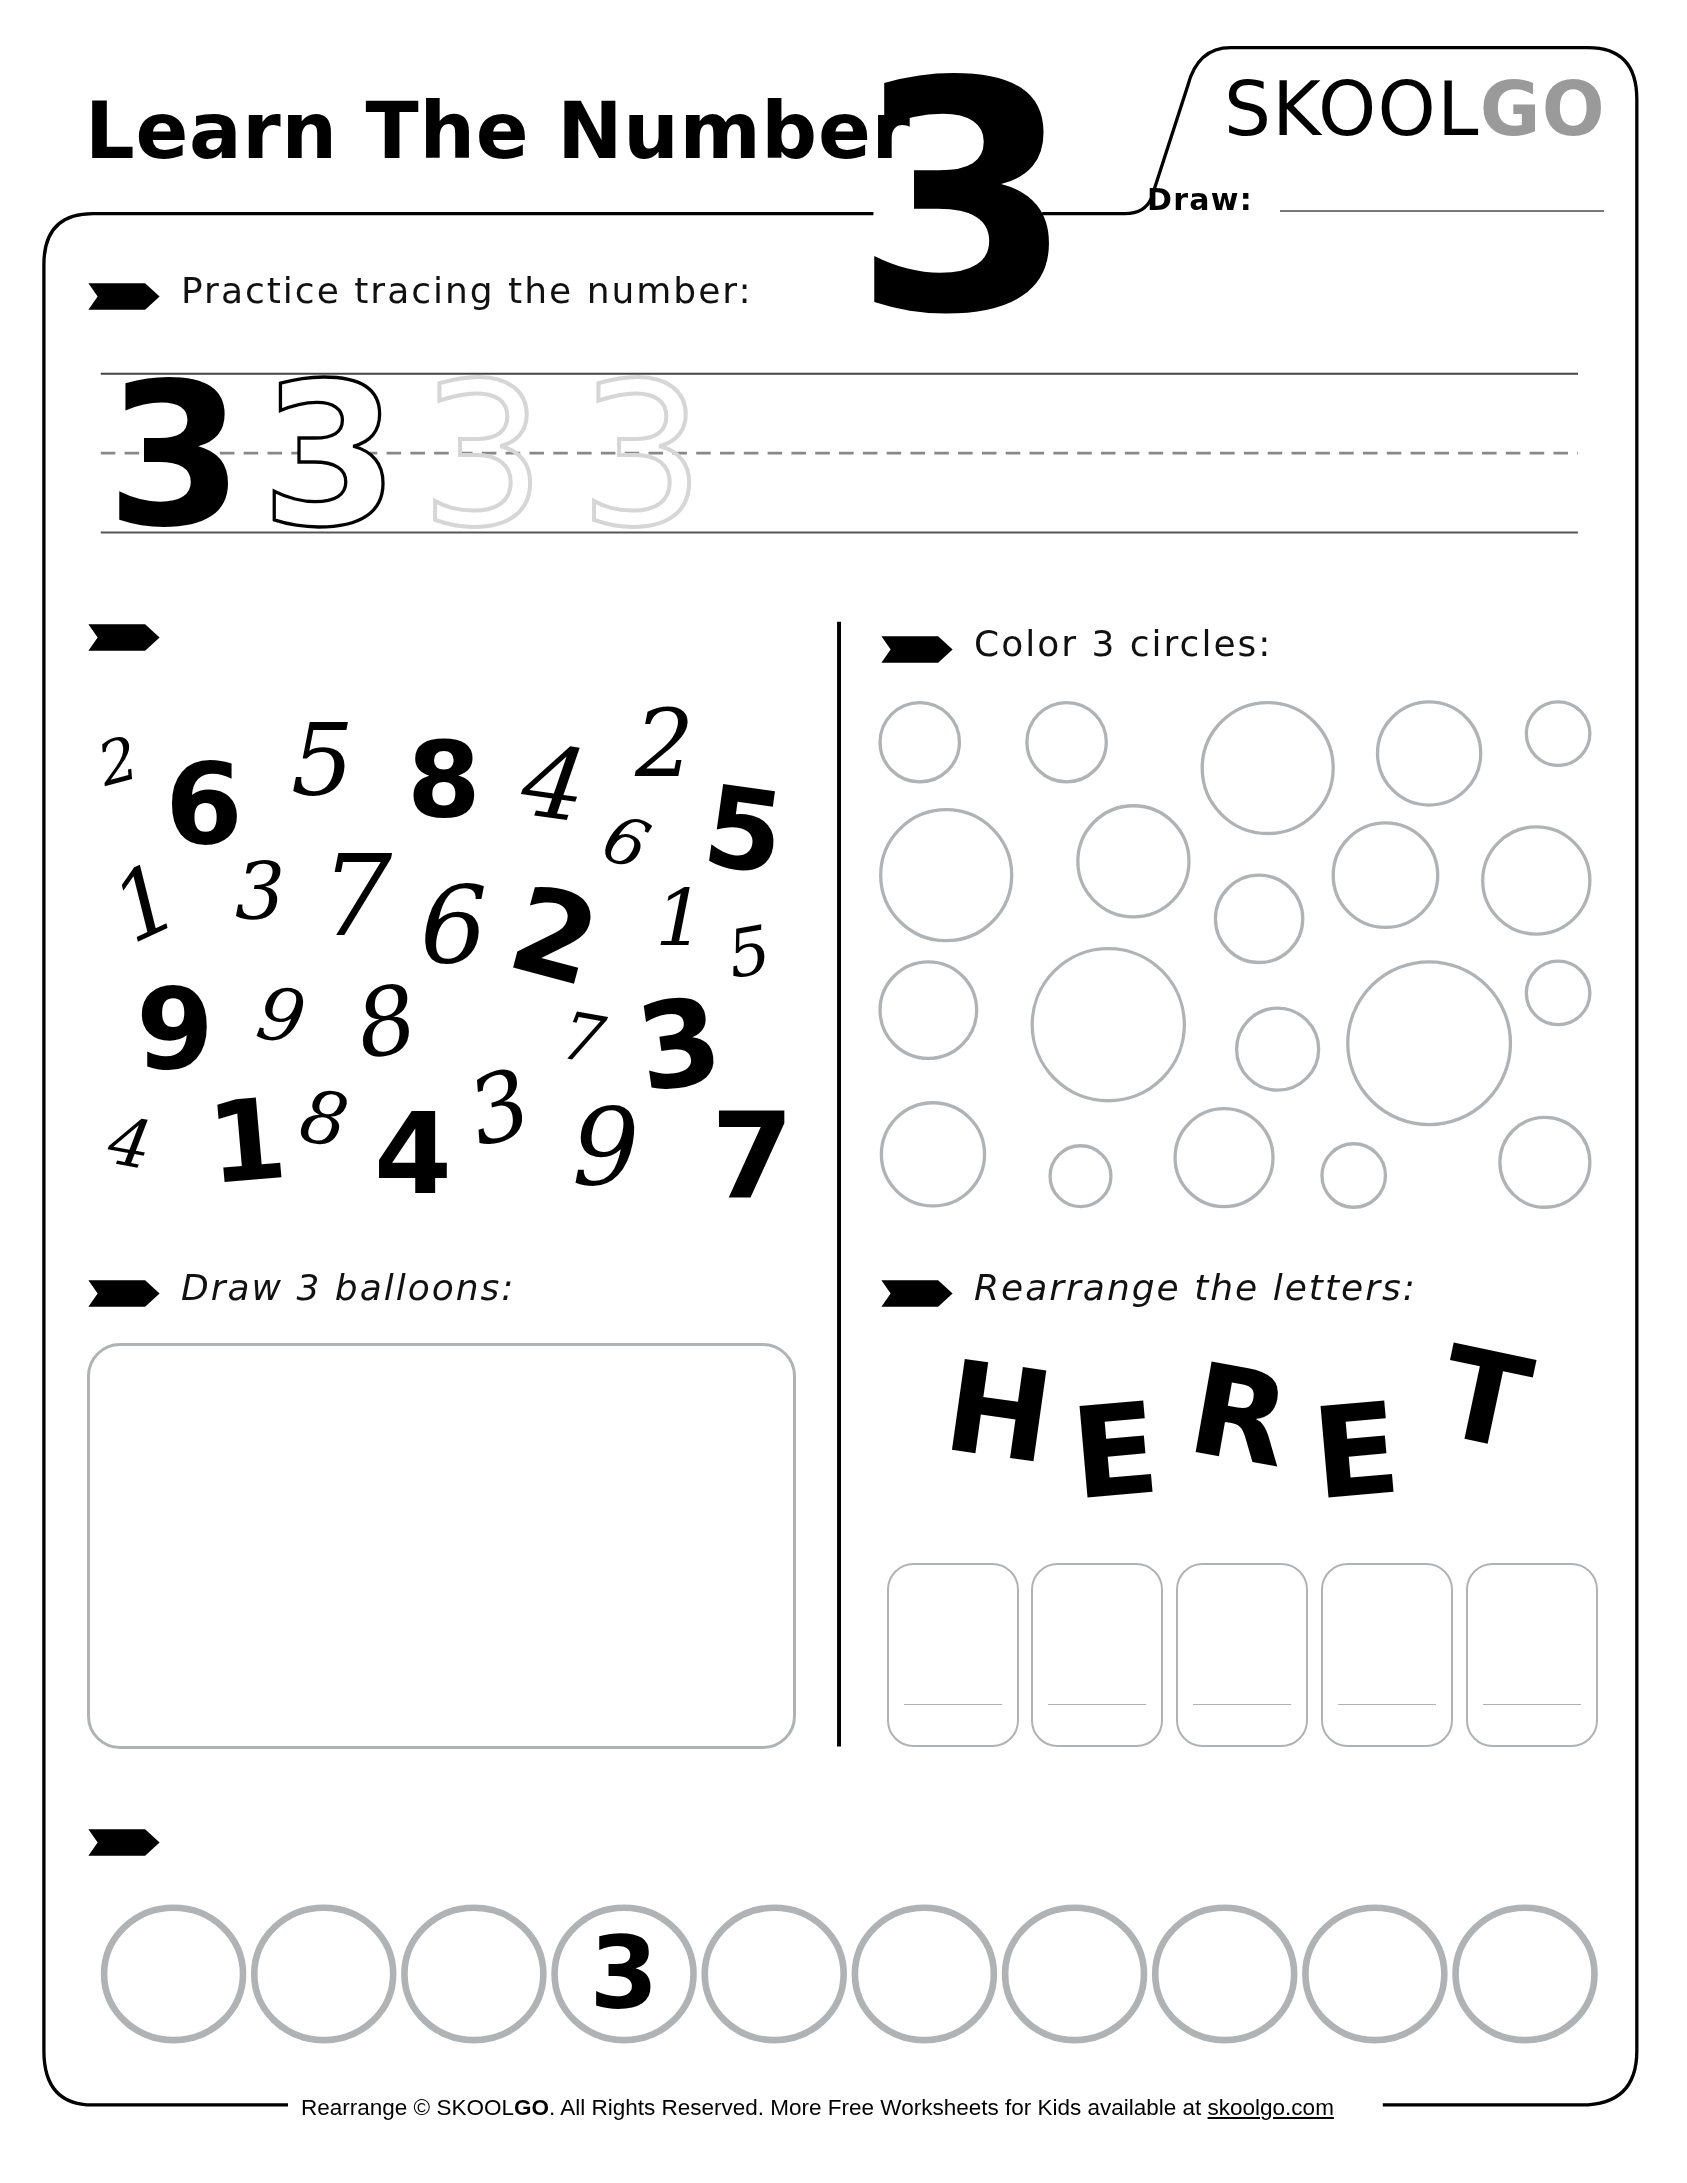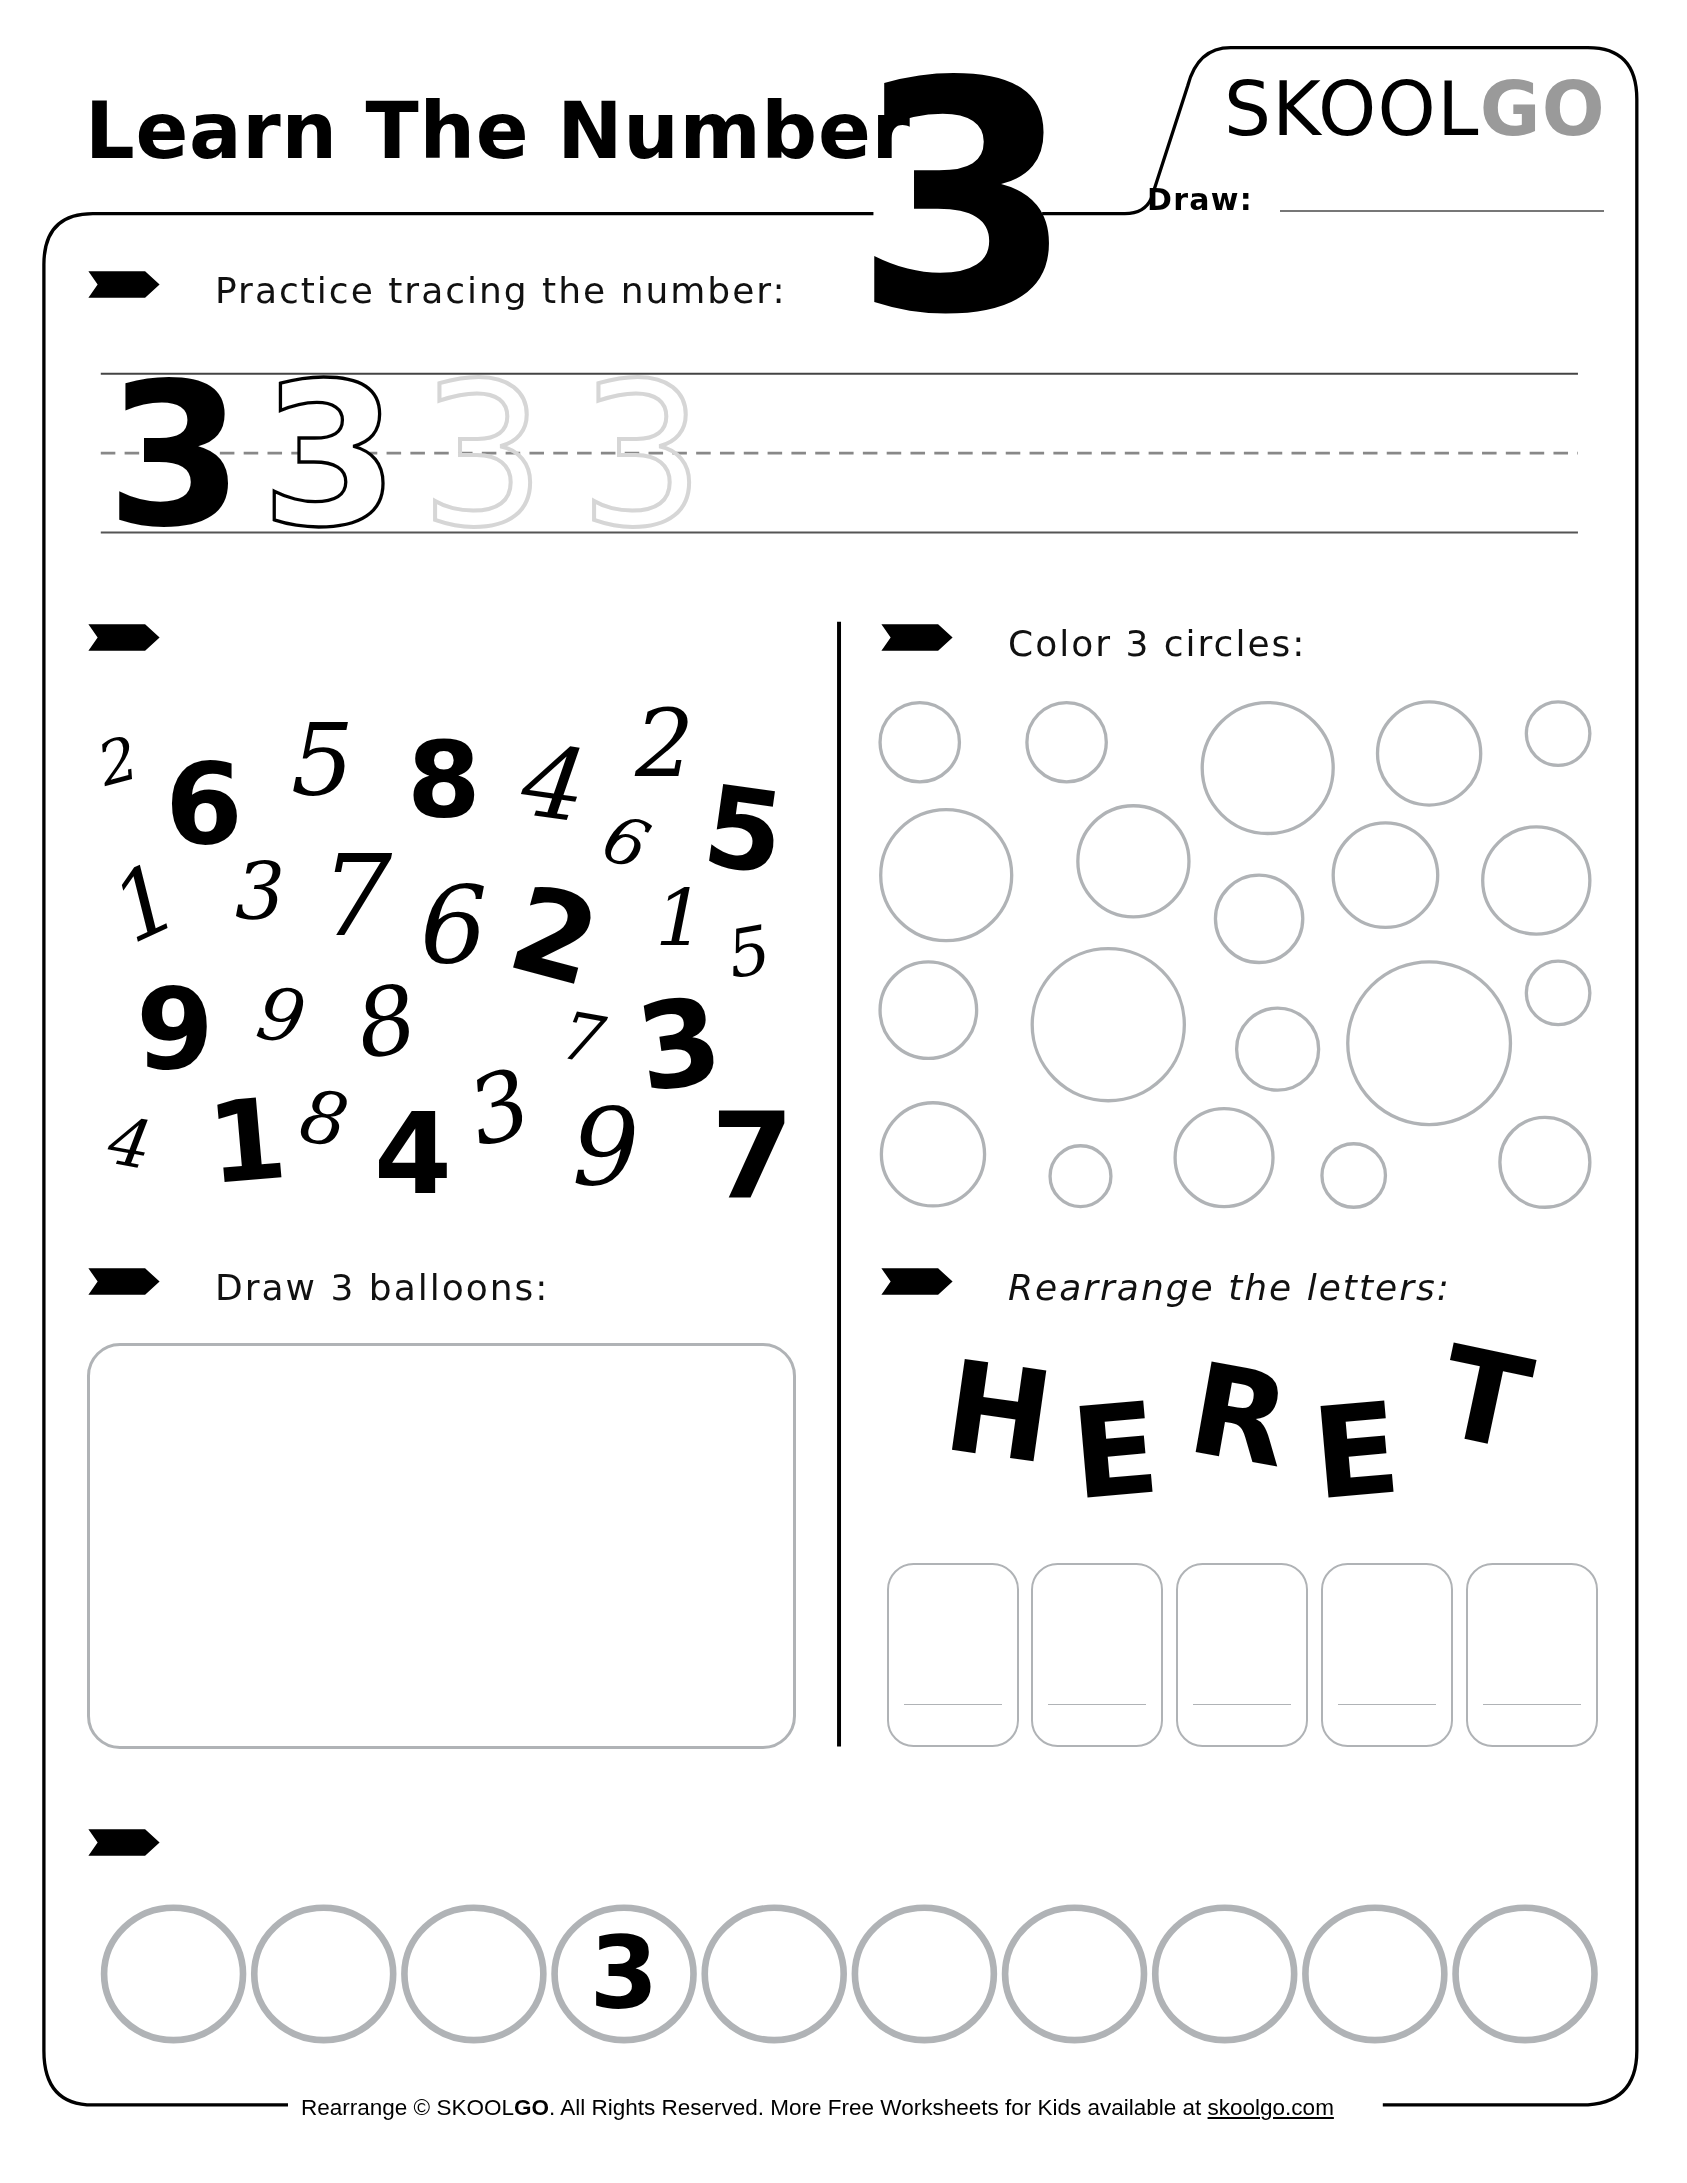--- a/index.html
+++ b/index.html
@@ -5,21 +5,21 @@
   html,body{margin:0;padding:0;background:#fff;}
   body{width:1688px;height:2183px;position:relative;overflow:hidden;font-family:"DejaVu Sans",sans-serif;color:#000;}
   .abs{position:absolute;}
   #frame{position:absolute;left:0;top:0;width:1688px;height:2183px;}
   .title{left:85px;top:86px;font-size:78px;font-weight:bold;letter-spacing:0.7px;white-space:nowrap;}
   .bignum{left:853px;top:40px;font-size:318px;font-weight:bold;line-height:1;width:198px;text-align:center;}
   .logo{left:1224px;top:66px;font-size:74px;letter-spacing:1.3px;white-space:nowrap;font-weight:normal;text-align:center;}
   .logo .go{color:#9a9a9a;font-weight:bold;}
   .name-label{left:1147px;top:182px;font-size:30px;font-weight:bold;letter-spacing:1.3px;}
   .name-line{left:1280px;top:210px;width:324px;height:0;border-top:2px solid #777;}
-  .sec{display:flex;align-items:flex-start;white-space:nowrap;gap:34px;}
+  .sec{display:flex;align-items:flex-end;white-space:nowrap;}
   .sec .flag{width:74px;height:29px;margin-right:20px;}
   .sec .lbl{font-size:36px;font-weight:normal;letter-spacing:2px;color:#111;}
   .letter-box{border:2.6px solid #b0b3b6;border-radius:26.5px;box-sizing:border-box;}
   .letter-box .ul{position:absolute;left:14.6px;right:14.6px;bottom:40px;border-top:1.3px solid #b0b3b6;}
   .draw-box{border:3.3px solid #b0b3b6;border-radius:33px;box-sizing:border-box;}
   .footer{left:301px;top:2095px;font-size:22.5px;white-space:nowrap;font-family:"Liberation Sans",sans-serif;}
   .footer b{font-weight:bold;}
   .footer u{text-decoration:underline;}
   .scat{position:absolute;line-height:1;}
 </style>
@@ -112,21 +112,21 @@
     <circle cx="1931" cy="1586" r="62" fill="none" stroke="#b0b3b6" stroke-width="5"></circle>
     <circle cx="2160" cy="1577" r="123" fill="none" stroke="#b0b3b6" stroke-width="5"></circle>
     <circle cx="2355" cy="1501" r="48" fill="none" stroke="#b0b3b6" stroke-width="5"></circle>
     <circle cx="1410" cy="1745" r="78" fill="none" stroke="#b0b3b6" stroke-width="5"></circle>
     <circle cx="1633" cy="1778" r="46" fill="none" stroke="#b0b3b6" stroke-width="5"></circle>
     <circle cx="1850" cy="1750" r="74" fill="none" stroke="#b0b3b6" stroke-width="5"></circle>
     <circle cx="2046" cy="1777" r="48" fill="none" stroke="#b0b3b6" stroke-width="5"></circle>
     <circle cx="2335" cy="1757" r="68" fill="none" stroke="#b0b3b6" stroke-width="5"></circle>
   </svg>
 
-<div class="abs sec" style="left:87px;top:1267px;">
+<div class="abs sec" style="left:87px;top:1267px;font-style:italic;">
   <svg class="flag" viewBox="0 0 112 44">
       <path d="M2 2 H88 L110 22 L88 42 H2 L16 22 Z" fill="#000"></path>
     </svg>
   <span class="lbl">Draw 3 balloons:</span>
 </div>
 <div class="abs draw-box" style="left:87px;top:1343px;width:709px;height:406px;"></div>
 
 <div class="abs sec" style="left:880px;top:1267px;font-style:italic;">
   <svg class="flag" viewBox="0 0 112 44">
       <path d="M2 2 H88 L110 22 L88 42 H2 L16 22 Z" fill="#000"></path>

